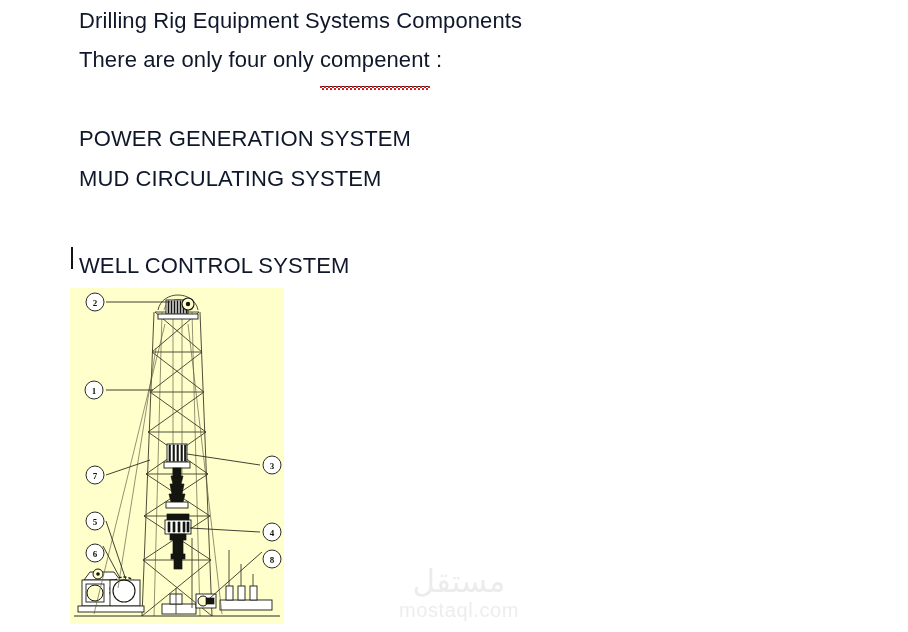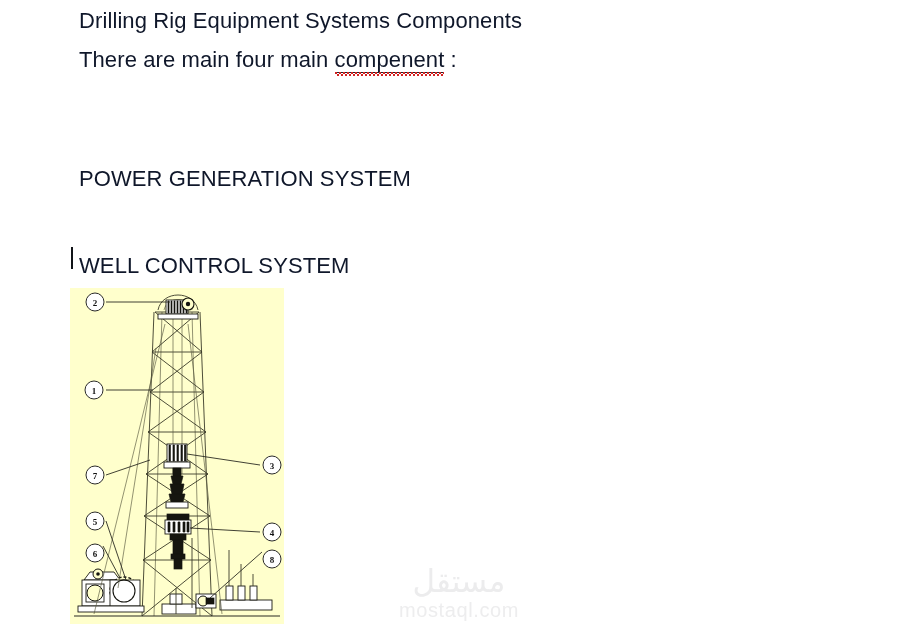--- a/index.html
+++ b/index.html
@@ -30,28 +30,28 @@
     font-size: 22px;
     line-height: 20px;
     letter-spacing: 0.1px;
     color: #0f172a;
     white-space: nowrap;
   }
 
   .line-title   { top: 11px;  }
   .line-intro   { top: 50px;  }
   .line-sys1    { top: 90px;  }
-  .line-sys2    { top: 129px; margin-top: 40px; }
+  .line-sys2    { top: 129px; }
   .line-sys3    { top: 169px; }
   .line-sys4    { top: 208px; margin-top: 48px; }
 
   .misspelled {
     position: relative;
     border-bottom: 1.2px solid #20242a;
-    padding-bottom: 0;
+    padding-bottom: 14px;
   }
   .misspelled::after {
     content: "";
     position: absolute;
     left: 0;
     right: 0;
     bottom: -4px;
     height: 4px;
     background-image:
       linear-gradient(45deg, transparent 40%, #d32020 40%, #d32020 60%, transparent 60%),
@@ -133,25 +133,26 @@
   .eq-light { fill: #ffffff; stroke: #1a1a12; stroke-width: 0.9; }
   .ground { stroke: #2b2b22; stroke-width: 1.1; fill: none; }
 </style>
 </head>
 <body>
 
 <div id="doc-body">
 
   <div class="doc-line line-title">Drilling Rig Equipment Systems Components</div>
 
-  <div class="doc-line line-intro"><span>There are main four main </span><span class="misspelled">compenent</span><span> :</span></div>
+  <div class="doc-line line-intro"><span>There are only four only </span><span class="misspelled">compenent</span><span> :</span></div>
 
 
   <div class="doc-line line-sys2">POWER GENERATION SYSTEM</div>
 
+  <div class="doc-line line-sys3">MUD CIRCULATING SYSTEM</div>
 
   <div class="doc-line line-sys4">WELL CONTROL SYSTEM</div>
 
   <div id="text-caret"></div>
 
   <div id="rig-figure">
     <svg viewBox="0 0 214 336" xmlns="http://www.w3.org/2000/svg" aria-hidden="true">
 
       <g>
 

